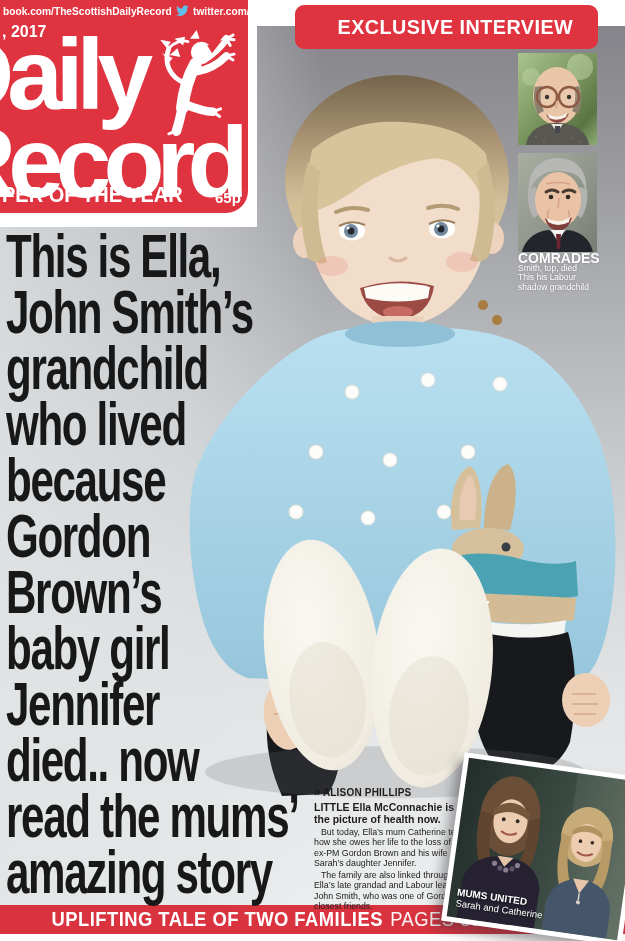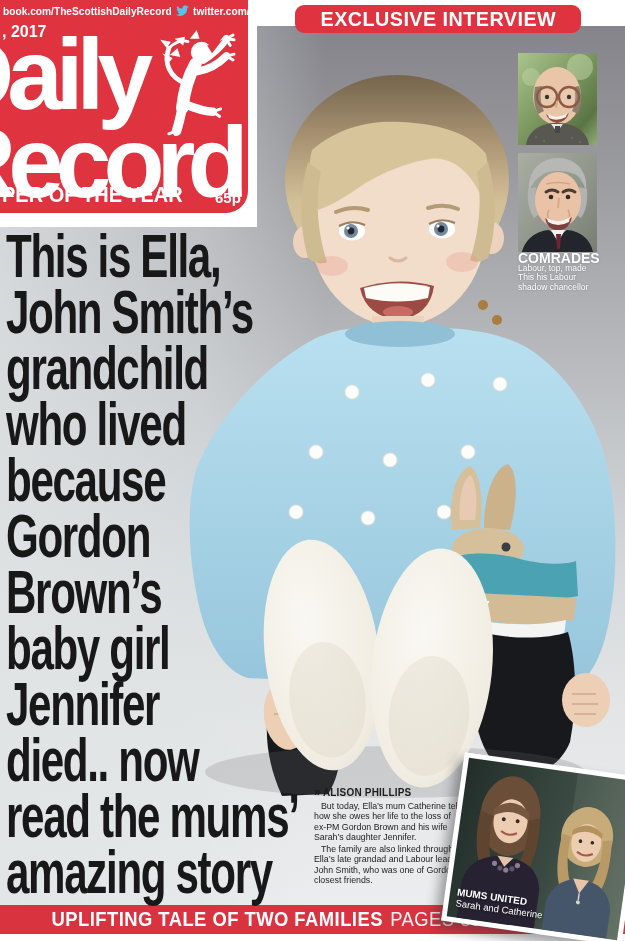--- a/index.html
+++ b/index.html
@@ -21,22 +21,22 @@
   .mh-date{position:absolute;left:2px;top:23px;font-size:16px;font-weight:bold;}
   .m-daily{position:absolute;left:-58px;top:24px;font-size:100px;font-weight:bold;
     letter-spacing:-7px;line-height:1;white-space:nowrap;}
   .m-record{position:absolute;left:-56px;top:112px;font-size:100px;font-weight:bold;
     letter-spacing:-8px;line-height:1;white-space:nowrap;}
   .lion{position:absolute;left:140px;top:26px;width:96px;height:110px;}
   .tagline{position:absolute;left:2px;top:183px;font-size:21.5px;font-weight:bold;
     transform:scaleX(.93);transform-origin:left;white-space:nowrap;}
   .price{position:absolute;left:215px;top:189px;font-size:15px;font-weight:bold;}
   
-  .exclusive{position:absolute;left:295px;top:5px;width:286px;height:28px;background:#e03340;
-    border-radius:9px;display:flex;align-items:center;justify-content:center;z-index:5;}
+  .exclusive{position:absolute;left:295px;top:5px;width:286px;height:44px;background:#e03340;
+    border-radius:9px;display:flex;align-items:center;justify-content:center;z-index:5;padding-left:17px;}
   .exclusive span{font-size:21px;font-weight:bold;color:#fff;letter-spacing:.5px;
     transform:scaleX(.94);white-space:nowrap;}
   
   .headline{position:absolute;left:6px;top:228px;z-index:4;transform:scaleX(.68);
     transform-origin:top left;color:#181818;}
   .hl{font-size:62px;font-weight:bold;line-height:56px;letter-spacing:-2px;white-space:nowrap;}
   
   .smith{position:absolute;left:518px;top:53px;width:79px;height:92px;z-index:4;}
   .brown{position:absolute;left:518px;top:153px;width:79px;height:99px;z-index:4;}
   .comrades{position:absolute;left:518px;top:254px;width:95px;color:#fff;font-size:8.5px;
@@ -324,29 +324,30 @@
       <path d="M27,65 Q40,76 54,64 Q52,76 40,78 Q29,76 27,65 Z" fill="#7e3f3a"></path>
       <path d="M29,65 Q40,72 52,64 L51,69 Q40,75 30,69 Z" fill="#f7f3ec"></path>
       <path d="M4,99 C8,84 20,78 31,77 L40,84 L49,77 C60,78 72,84 75,99 Z" fill="#23252c"></path>
       <path d="M33,77 L40,89 L47,77 Z" fill="#f2f2f0"></path>
       <path d="M38,81 L43,81 L42,96 L39,96 Z" fill="#6e2532"></path>
     </svg>
   </div>
 
   <div class="comrades">
     <div class="t">COMRADES</div>
-    <div>Labour, top, made</div>
+    <div>Smith, top, died</div>
     <div>This his Labour</div>
-    <div>shadow chancellor</div>
+    <div>shadow grandchild</div>
   </div>
 
   <div class="article">
     <div class="byline">
       <span class="glyph">»</span><span>ALISON PHILLIPS</span>
     </div>
+    <div class="lead">LITTLE Ella McConnachie is the picture of health now.</div>
     <div class="para">But today, Ella’s mum Catherine tells how she owes her life to the loss of ex-PM Gordon Brown and his wife Sarah’s daughter Jennifer.</div>
     <div class="para">The family are also linked through Ella’s late grandad and Labour leader John Smith, who was one of Gordon’s closest friends.</div>
   </div>
 
   <div class="band">
     <div class="band-text">
       <span class="band-main">UPLIFTING TALE OF TWO FAMILIES</span><span class="band-pages">PAGES 8&amp;9</span>
     </div>
   </div>
 

